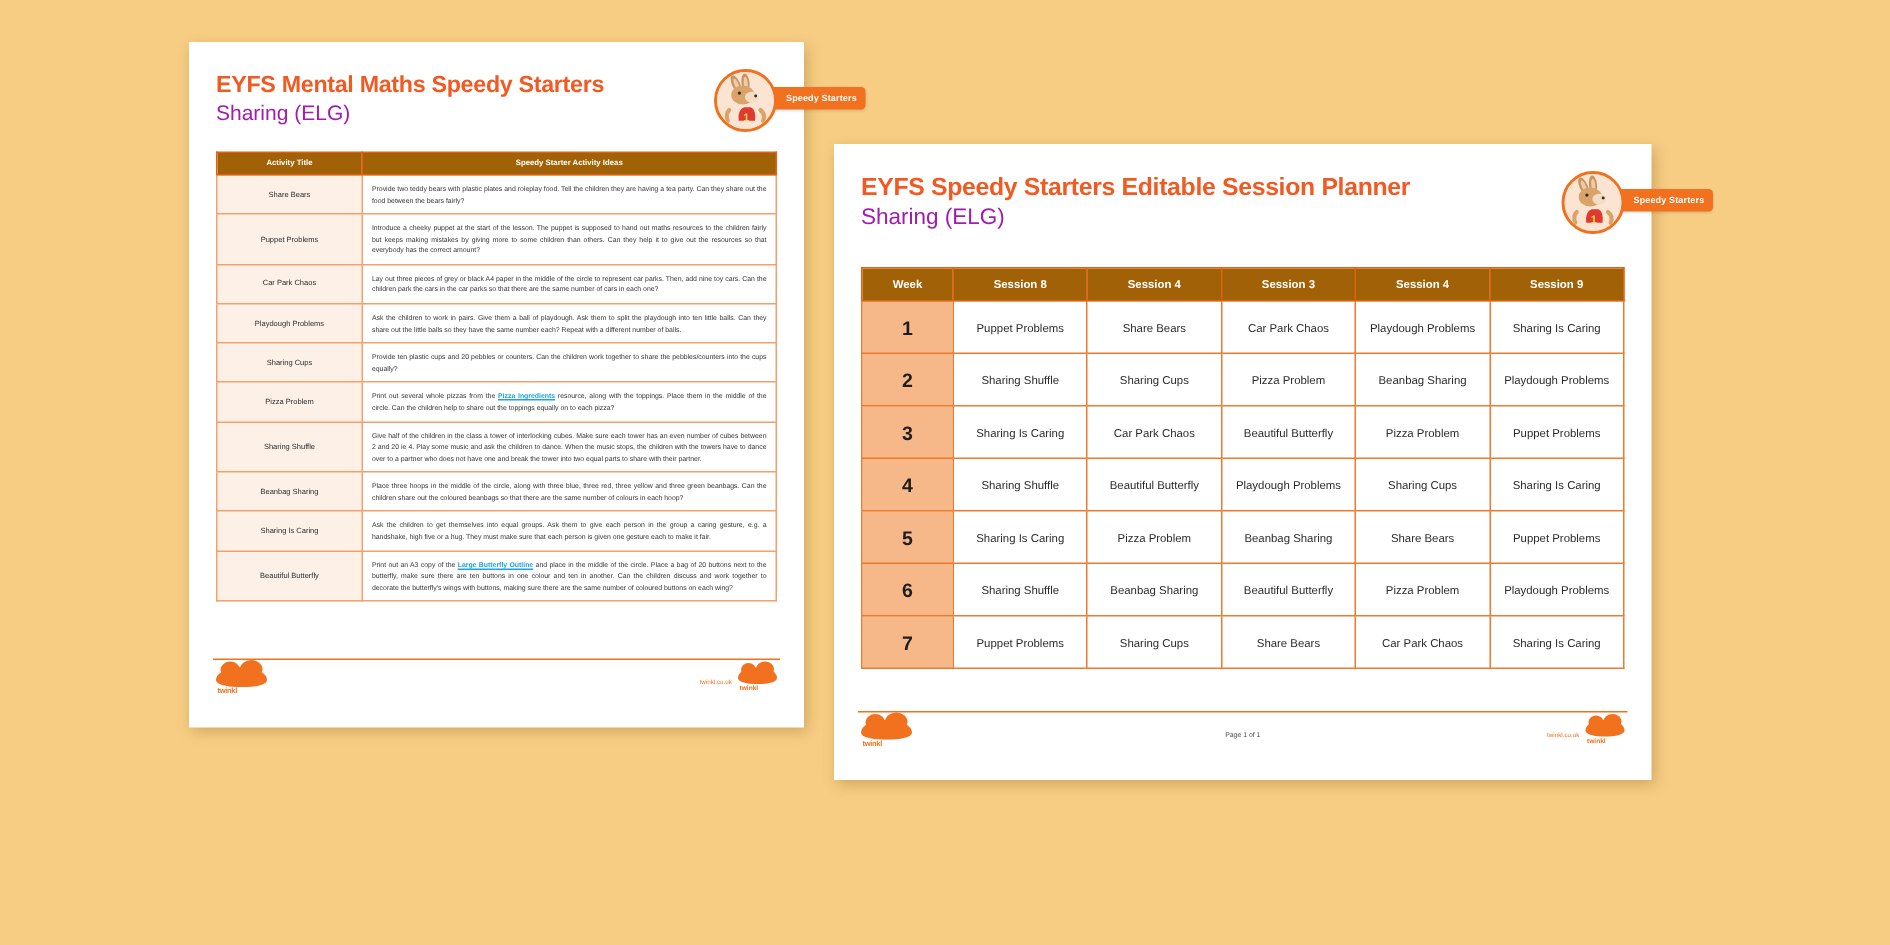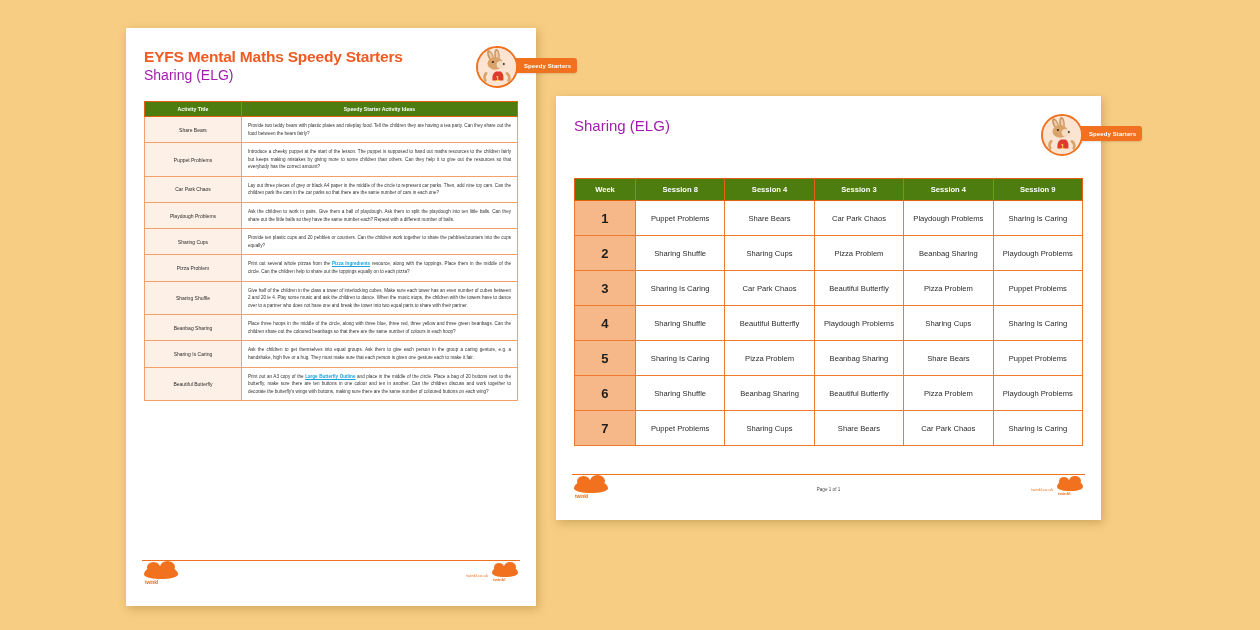--- a/index.html
+++ b/index.html
@@ -9,21 +9,21 @@
     font-family: "Liberation Sans", sans-serif;
   }
   body { background: #f7cd84; position: relative; }
 
   
   .sheet {
     position: absolute;
     background: #ffffff;
     box-shadow: 2px 3px 9px rgba(120,80,10,0.30);
   }
-  #doc-activities { left: 126px; top: 28px; width: 410px; height: 578px; }
+  #doc-activities { left: 126px; top: 28px; width: 410px; height: 457px; }
   #doc-planner    { left: 556px; top: 96px; width: 545px; height: 424px; }
 
   .sheet-inner { position: absolute; inset: 0; padding: 18px 18px 0 18px; display: flex; flex-direction: column; }
 
   
   .doc-head { display: flex; align-items: flex-start; justify-content: space-between; }
   .titles { padding-top: 2px; }
   .title-main {
     color: #f15a22; font-weight: bold; letter-spacing: -0.2px;
     white-space: nowrap;
@@ -49,21 +49,21 @@
     position: relative; z-index: 2;
     width: 42px; height: 42px; border-radius: 50%;
     background: #fbe4d2; border: 2.5px solid #f1711f;
     overflow: hidden; flex: none;
   }
   .badge-circle .mascot { position: absolute; inset: 0; }
 
   
   table { border-collapse: collapse; width: 100%; table-layout: fixed; }
   .th {
-    background: #4d7c0f; color: #ffffff; font-weight: bold; text-align: center;
+    background: #a16207; color: #ffffff; font-weight: bold; text-align: center;
     border: 1px solid #e2600f;
   }
   .cell { background: #ffffff; border: 1px solid #f3a06a; vertical-align: middle; }
   .cell-title {
     background: #fdf0e6; border: 1px solid #f3a06a;
     text-align: center; vertical-align: middle; color: #2b2b2b;
   }
 
   
   #tbl-activities { margin-top: 13px; font-size: 4.6px; }
@@ -257,20 +257,21 @@
     </div>
 
   </div>
 </div>
 
 <div class="sheet" id="doc-planner">
   <div class="sheet-inner">
 
     <div class="doc-head">
       <div class="titles">
+        <div class="title-main">EYFS Speedy Starters Editable Session Planner</div>
         <div class="title-sub">Sharing (ELG)</div>
       </div>
 
       <div class="badge-wrap">
         <div class="badge-tab">Speedy Starters</div>
         <div class="badge-circle">
           <svg class="mascot" viewBox="0 0 42 42">
             <circle cx="21" cy="21" r="21" fill="#fbe4d2"></circle>
             <ellipse cx="14" cy="9" rx="3" ry="7" fill="#c8955f" transform="rotate(-24 14 9)"></ellipse>
             <ellipse cx="21" cy="8" rx="3" ry="7" fill="#c8955f" transform="rotate(-6 21 8)"></ellipse>

